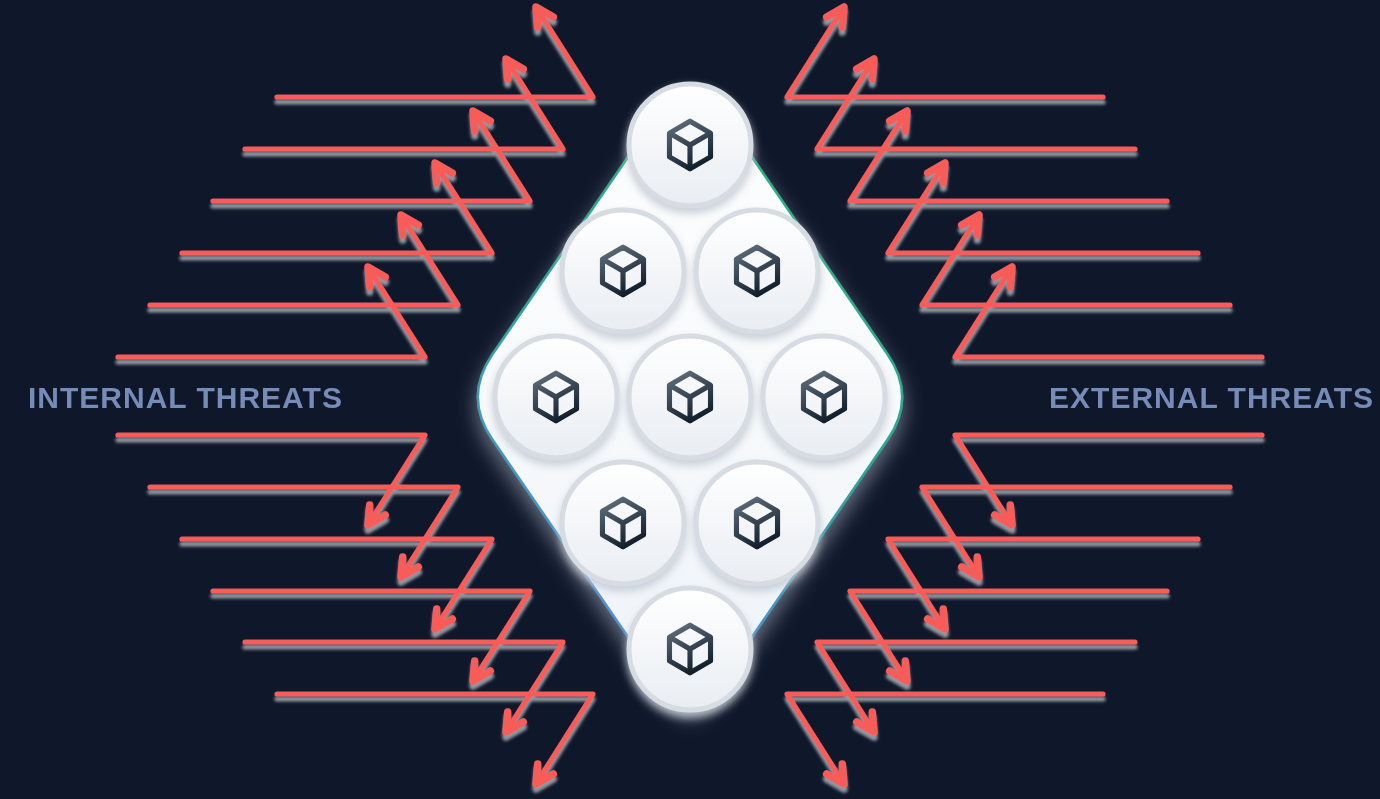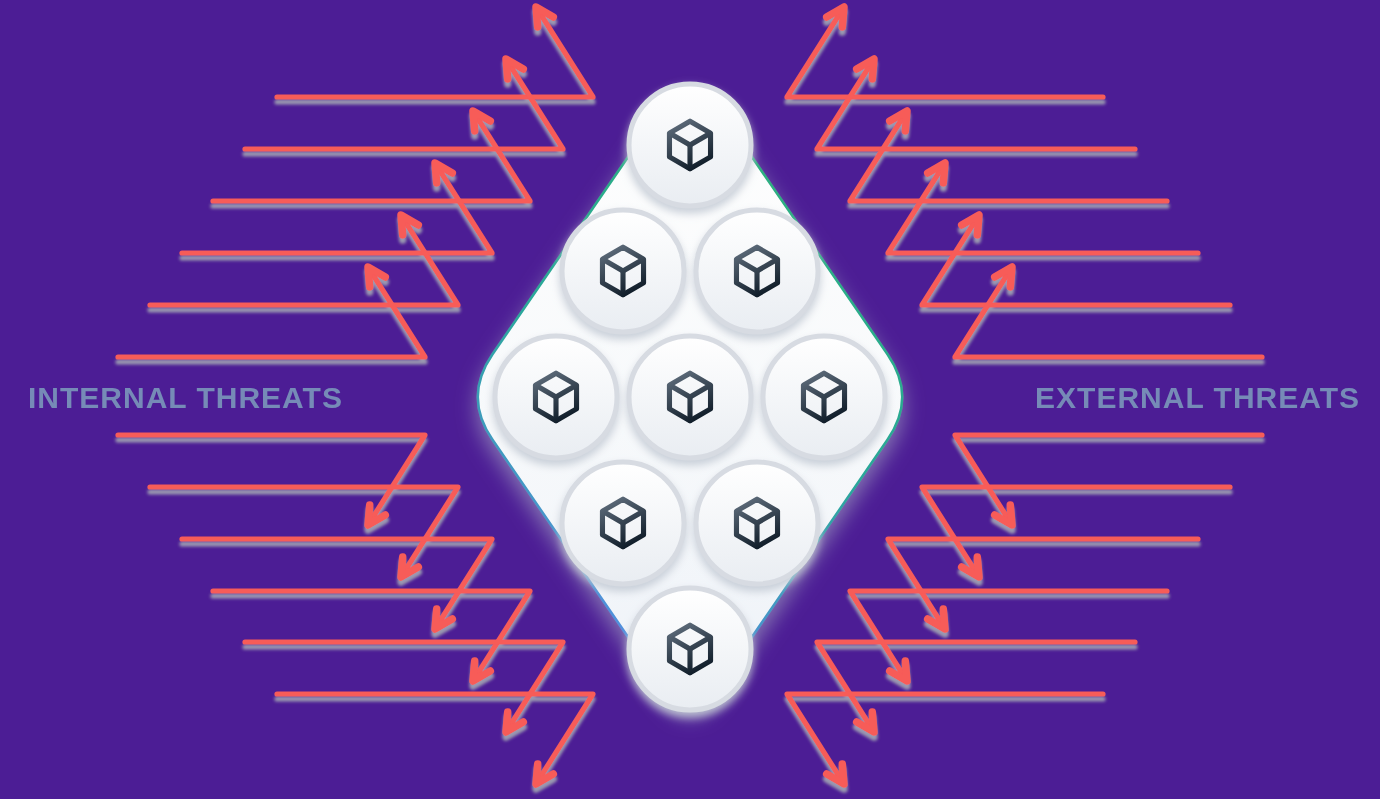--- a/index.html
+++ b/index.html
@@ -1,35 +1,35 @@
 <!DOCTYPE html>
 <html><head>
 <meta charset="utf-8">
 <style>
   html,body{margin:0;padding:0;background:#ffffff;}
   .canvas{
     position:relative;
     width:1380px;height:799px;
-    background:#4c1d95;
+    background:#0f172a;
     overflow:hidden;
     font-family:"Liberation Sans", sans-serif;
   }
   .canvas svg{position:absolute;left:0;top:0;}
   .label{
     position:absolute;
     top:381px;
     font-size:30px;
     font-weight:bold;
     letter-spacing:1px;
     color:#768bb7;
     white-space:nowrap;
     user-select:none;
   }
   .label-left{left:28px;}
-  .label-right{right:20px;margin-left:16px;}
+  .label-right{right:6px;margin-left:16px;}
 </style>
 </head>
 <body>
 
 <div class="canvas">
   <svg id="scene" width="1380" height="799" viewBox="0 0 1380 799">
     <defs>
       <filter id="arrowShadow" x="-10%" y="-10%" width="120%" height="125%">
         <feDropShadow dx="0" dy="5" stdDeviation="1.7" flood-color="#a7adb5" flood-opacity="0.85"></feDropShadow>
       </filter>

